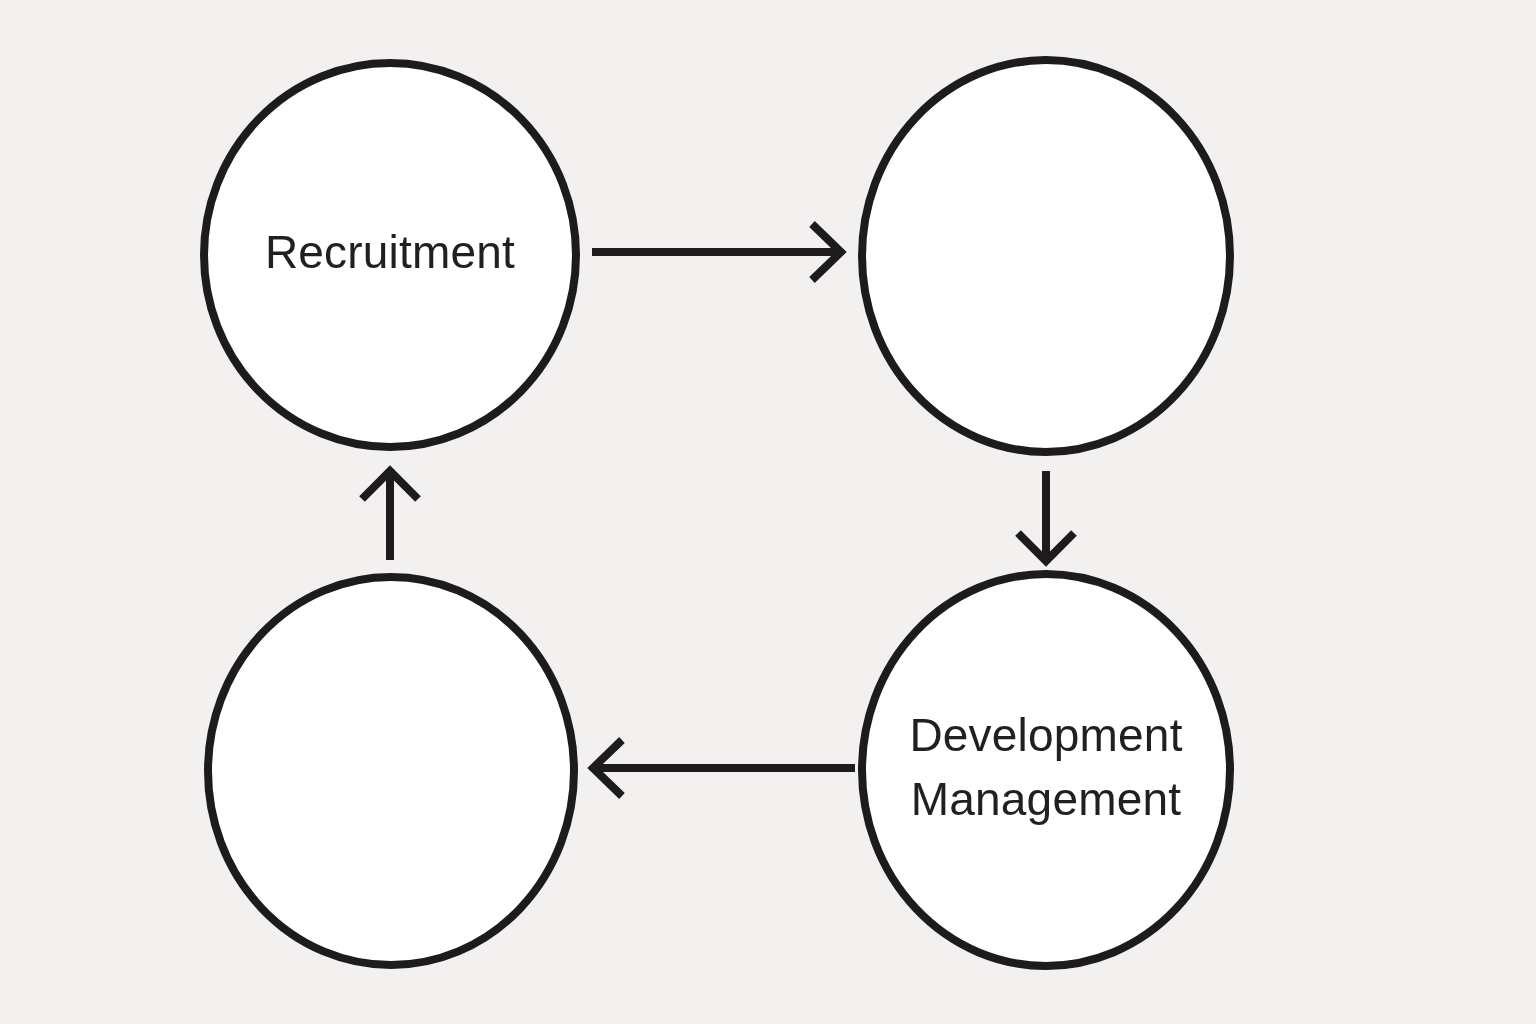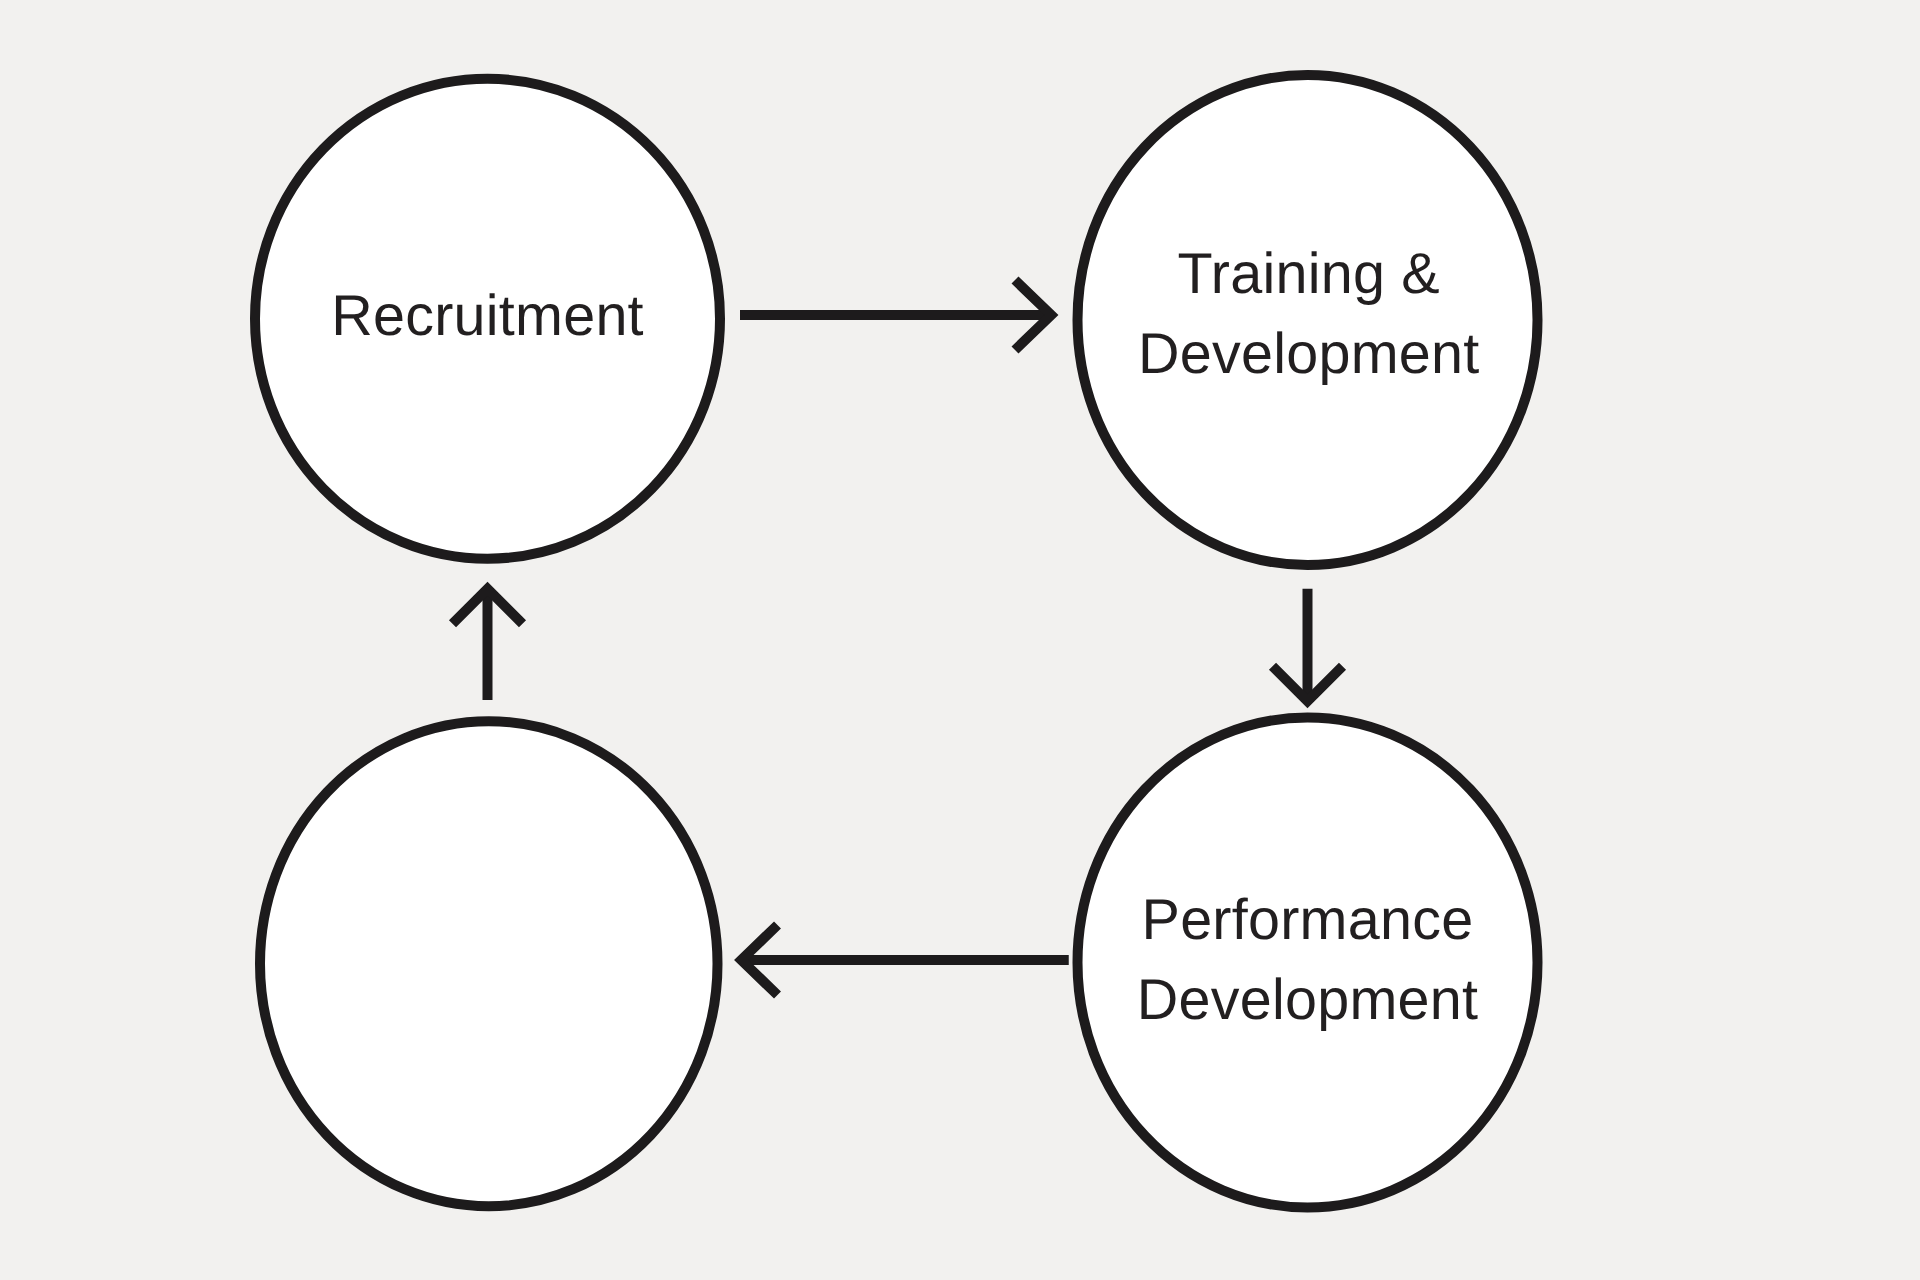--- a/index.html
+++ b/index.html
@@ -80,17 +80,16 @@
     </g>
 
     <g>
       <line class="edge" x1="390" y1="560" x2="390" y2="474"></line>
       <polyline class="edge" points="362,499 390,471 418,499"></polyline>
     </g>
   </svg>
 
   <div class="node-label label-recruitment">Recruitment</div>
 
-  <div class="node-label label-training">Training &amp; Development</div>
 
-  <div class="node-label label-performance">Performance Development</div>
+  <div class="node-label label-performance">Development Management</div>
 
 </div>
 
 </body></html>

